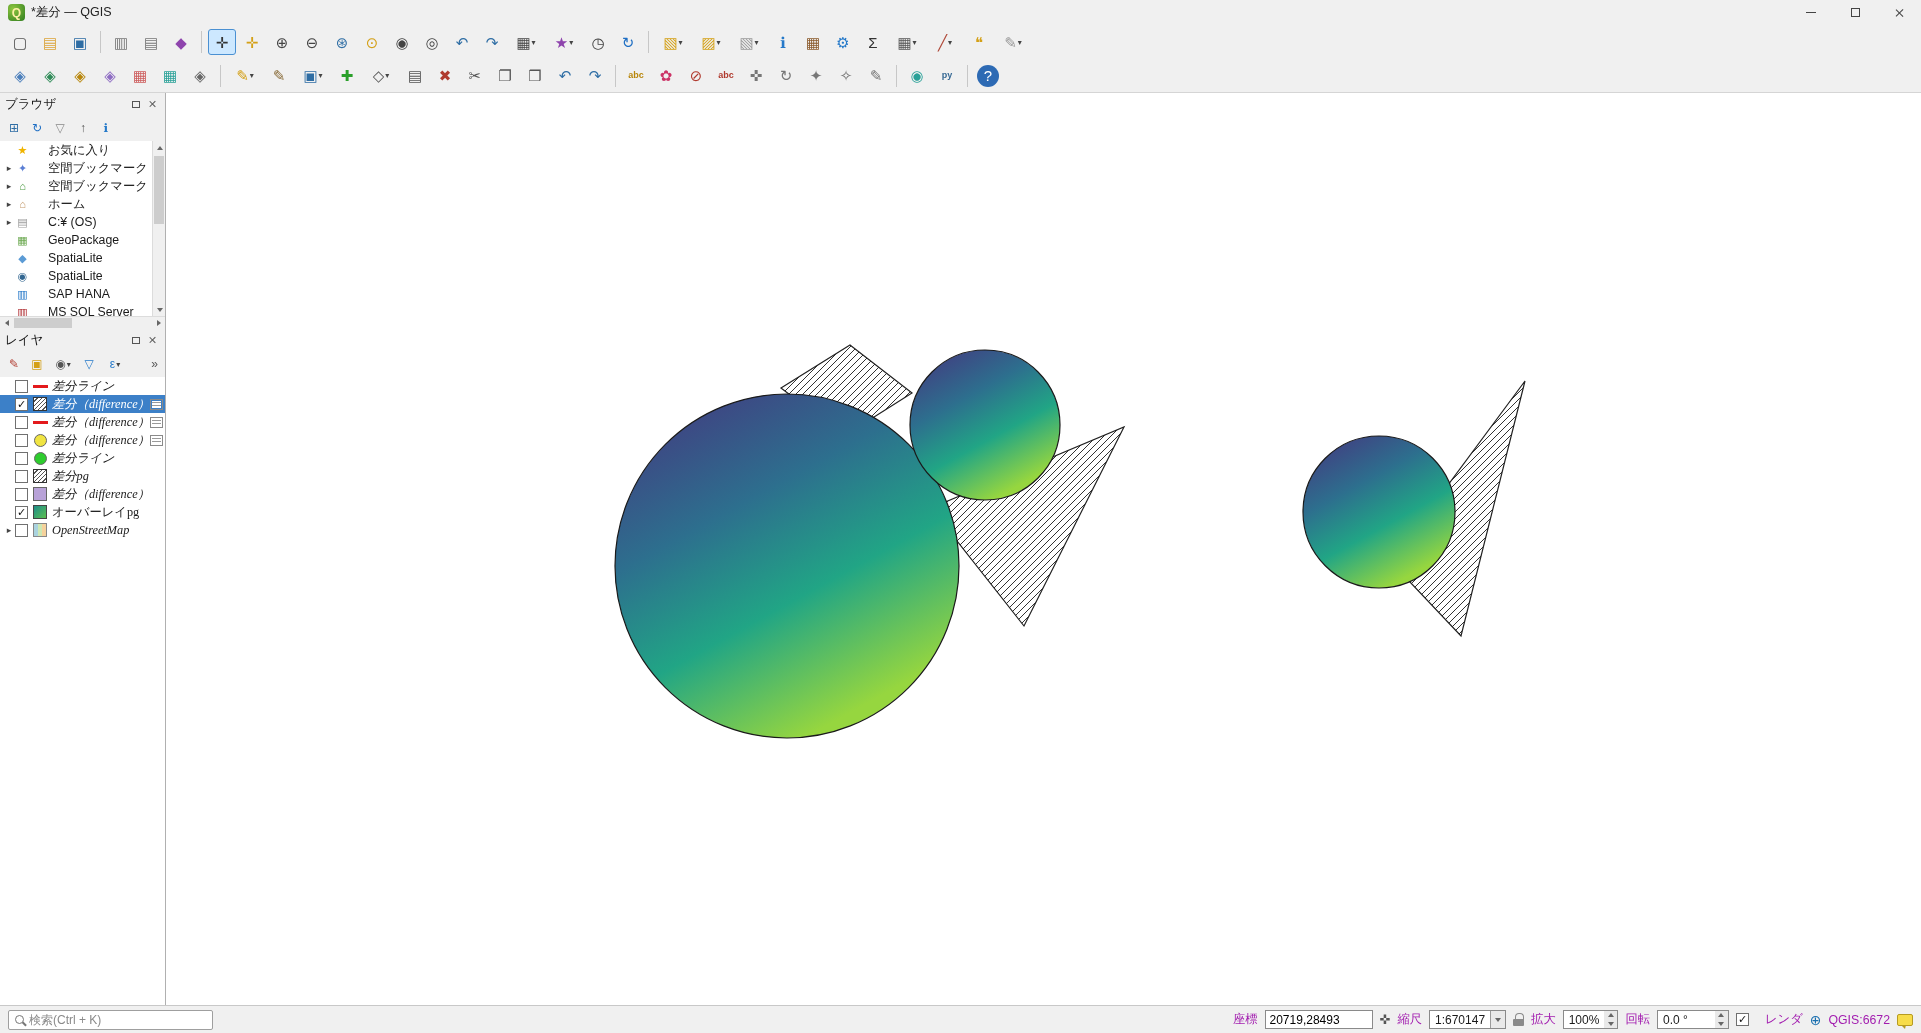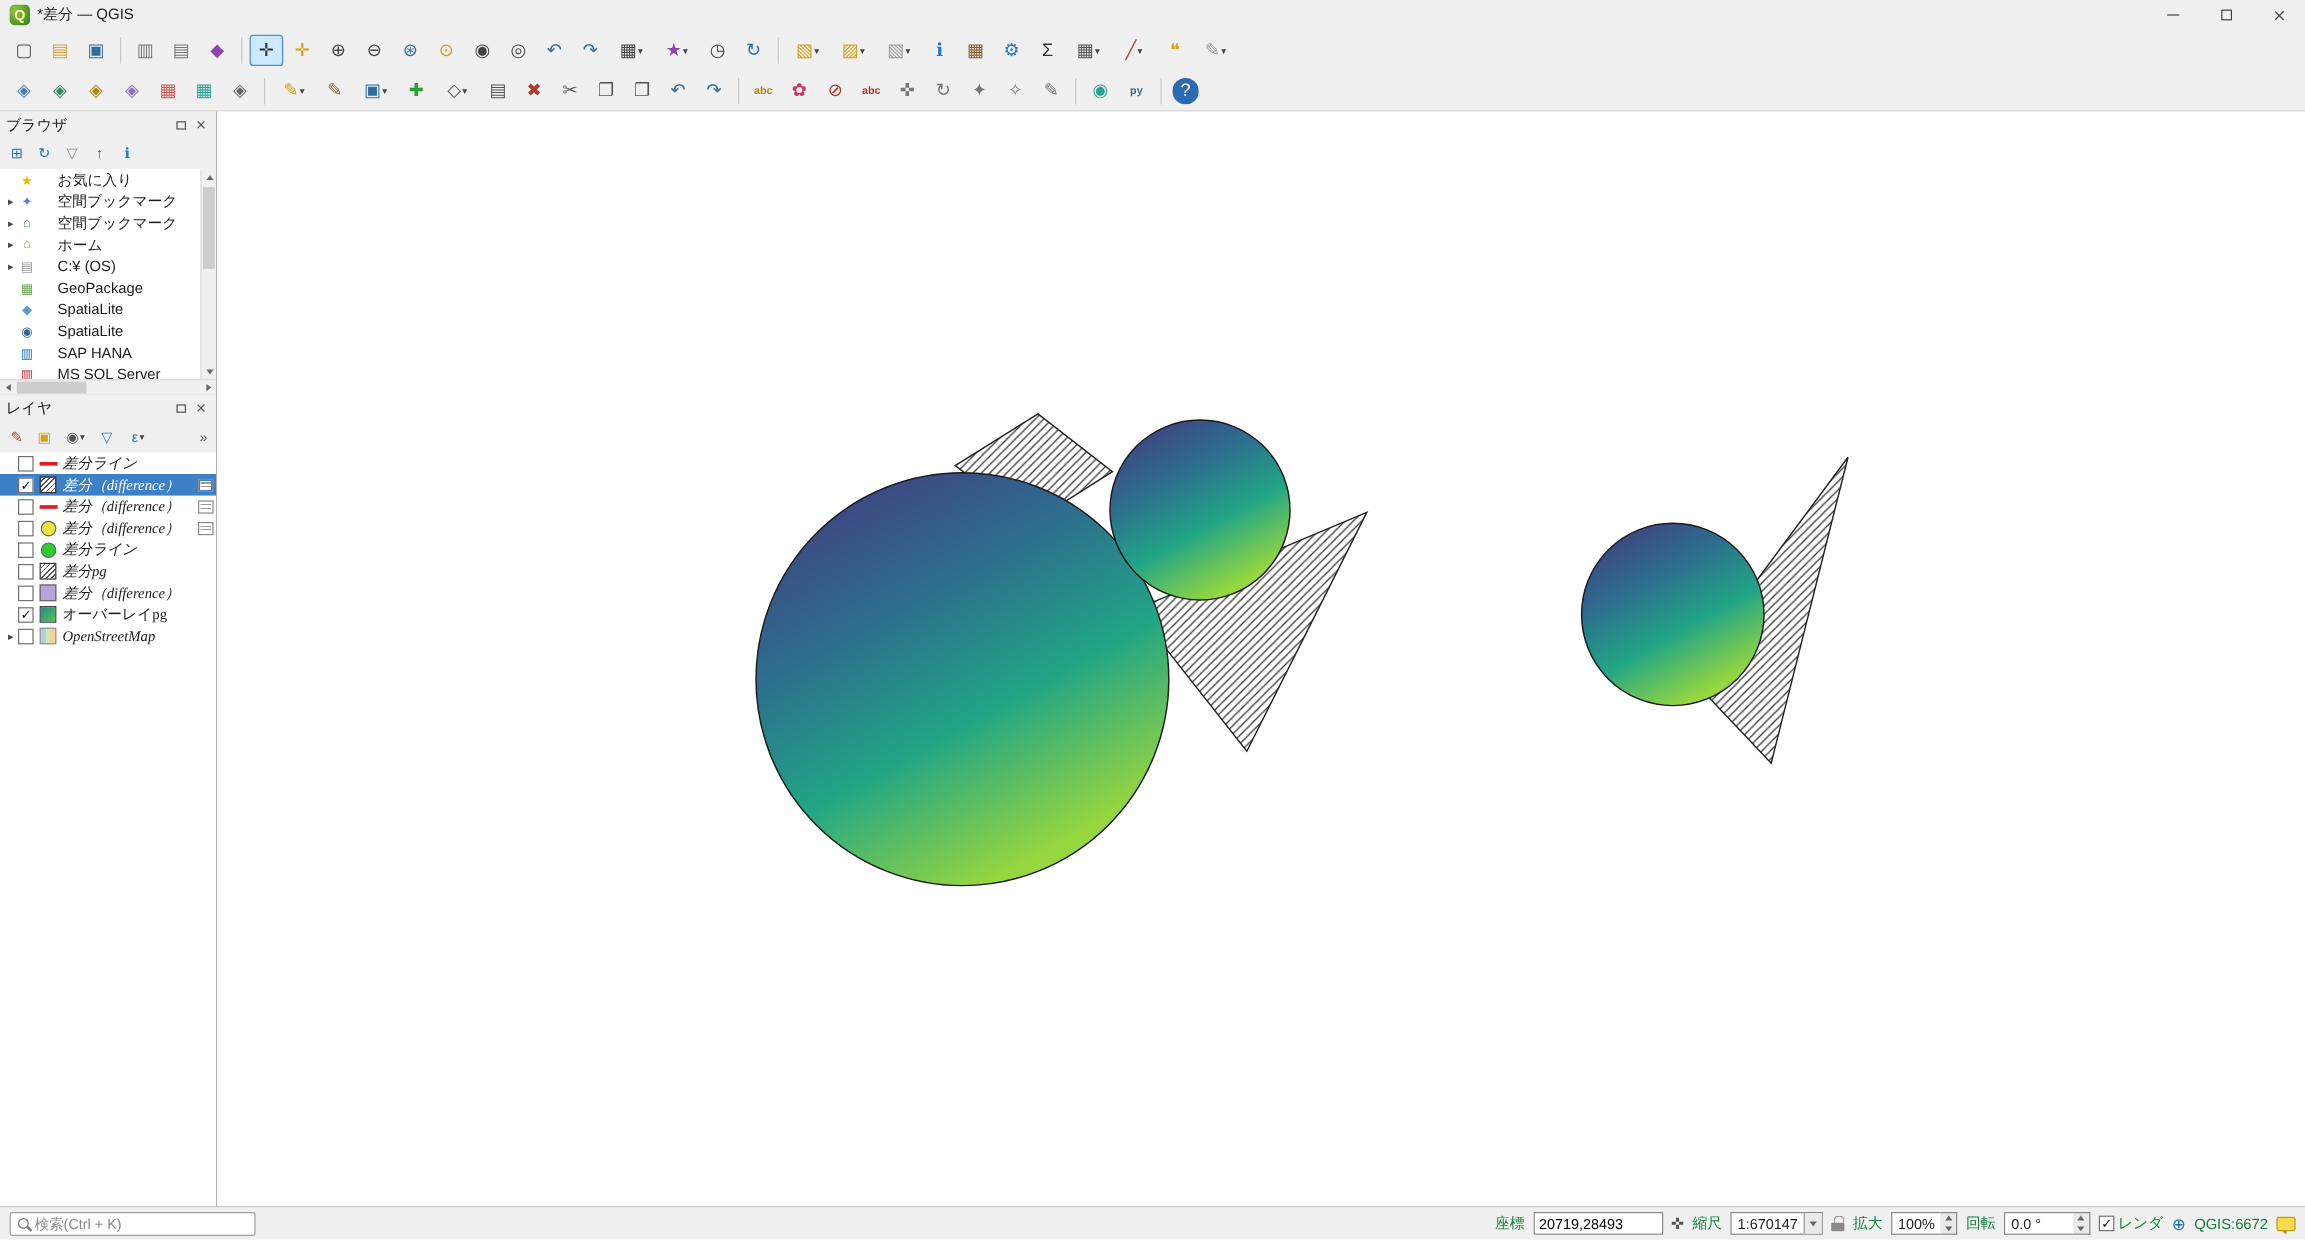--- a/index.html
+++ b/index.html
@@ -33,21 +33,21 @@
   .tool .glyph { font-size:15px; line-height:1; }
   .tool .glyph.small { font-size:9px; font-weight:bold; }
   .tool.dd { width:36px; }
   .tool.dd::after { content:"▾"; font-size:8px; color:#444; margin-left:1px; }
   .tool.active { background:#cde8ff; border-color:#4a90d2; }
   .tool.round { width:22px; height:22px; border-radius:50%; margin:2px 3px; }
   .tb-sep { width:1px; height:22px; background:#c7c7c7; margin:0 4px; flex:none; }
 
   
   .main { flex:1; display:flex; min-height:0; }
-  .leftcol { width:181px; flex:none; display:flex; flex-direction:column; border-right:1px solid #b0b0b0; background:#f0f0f0; }
+  .leftcol { width:166px; flex:none; display:flex; flex-direction:column; border-right:1px solid #b0b0b0; background:#f0f0f0; }
 
   .panel-header { height:22px; display:flex; align-items:center; padding:0 5px; flex:none; }
   .panel-title { font-size:12.5px; flex:1; }
   .phbtn { width:16px; height:16px; display:flex; align-items:center; justify-content:center; }
   .ph-float { width:8px; height:7px; border:1px solid #555; }
   .xs { position:relative; width:8px; height:8px; }
   .xs::before,.xs::after { content:""; position:absolute; left:3.5px; top:0; width:1.2px; height:8px; background:#555; }
   .xs::before { transform:rotate(45deg); } .xs::after { transform:rotate(-45deg); }
 
   .panel-toolbar { height:26px; display:flex; align-items:center; gap:3px; padding:0 4px; flex:none; }
@@ -110,37 +110,37 @@
   
   .statusbar { height:28px; flex:none; background:#f0f0f0; border-top:1px solid #c8c8c8;
                display:flex; align-items:center; padding:0 8px; gap:7px; font-size:12.3px; }
   .searchbox { width:205px; height:20px; background:#fff; border:1px solid #9f9f9f; border-radius:2px;
                display:flex; align-items:center; gap:5px; padding:0 6px; flex:none; }
   .mag { width:9px; height:9px; border:1.6px solid #777; border-radius:50%; position:relative; flex:none; }
   .mag::after { content:""; position:absolute; width:5px; height:1.6px; background:#777; right:-4px; bottom:-2px; transform:rotate(45deg); }
   .searchbox input { border:none; outline:none; flex:1; font-size:12px; font-family:inherit; background:transparent; color:#333; }
   .searchbox input::placeholder { color:#8a8a8a; }
   .sb-spacer { flex:1; }
-  .sb-label { color:#15803d; flex:none; }
+  .sb-label { color:#a21caf; flex:none; }
   .sb-input { width:108px; height:19px; border:1px solid #8a8a8a; background:#fff; font-size:12px; padding:0 4px; font-family:inherit; }
   .combo { display:flex; align-items:center; height:19px; background:#fff; border:1px solid #8a8a8a; flex:none; }
   .combo .val { padding:0 5px; font-size:12px; }
   .combo .dbtn { width:15px; height:100%; border-left:1px solid #9a9a9a; background:#e9e9e9;
                  display:flex; align-items:center; justify-content:center; }
   .spin { display:flex; flex-direction:column; width:14px; height:19px; border:1px solid #8a8a8a; border-left:none; background:#e9e9e9; }
   .spin span { flex:1; display:flex; align-items:center; justify-content:center; }
   .lock { width:11px; height:13px; position:relative; flex:none; }
   .lock::before { content:""; position:absolute; top:0; left:2px; width:7px; height:7px;
                   border:1.6px solid #8a8a8a; border-bottom:none; border-radius:4px 4px 0 0; }
   .lock::after { content:""; position:absolute; bottom:0; left:0; width:11px; height:7px; background:#8a8a8a; border-radius:1px; }
   .globe { color:#1a6faf; font-size:14px; line-height:1; flex:none; }
   .bubble { width:16px; height:12px; background:#f7dc4a; border:1px solid #b69b22; border-radius:2px; position:relative; flex:none; }
   .bubble::after { content:""; position:absolute; left:3px; bottom:-4px; border-left:4px solid transparent;
                    border-right:1px solid transparent; border-top:4px solid #b69b22; }
-  .chk-wrap { display:flex; align-items:center; gap:3px; flex:none; }
+  .chk-wrap { display:flex; align-items:center; gap:16px; flex:none; }
 </style>
 </head>
 <body>
 
 <div class="app">
 
   <div class="titlebar">
     <span class="qlogo">Q</span>
     <span class="wtitle">*差分 — QGIS</span>
     <div class="winbtns">

